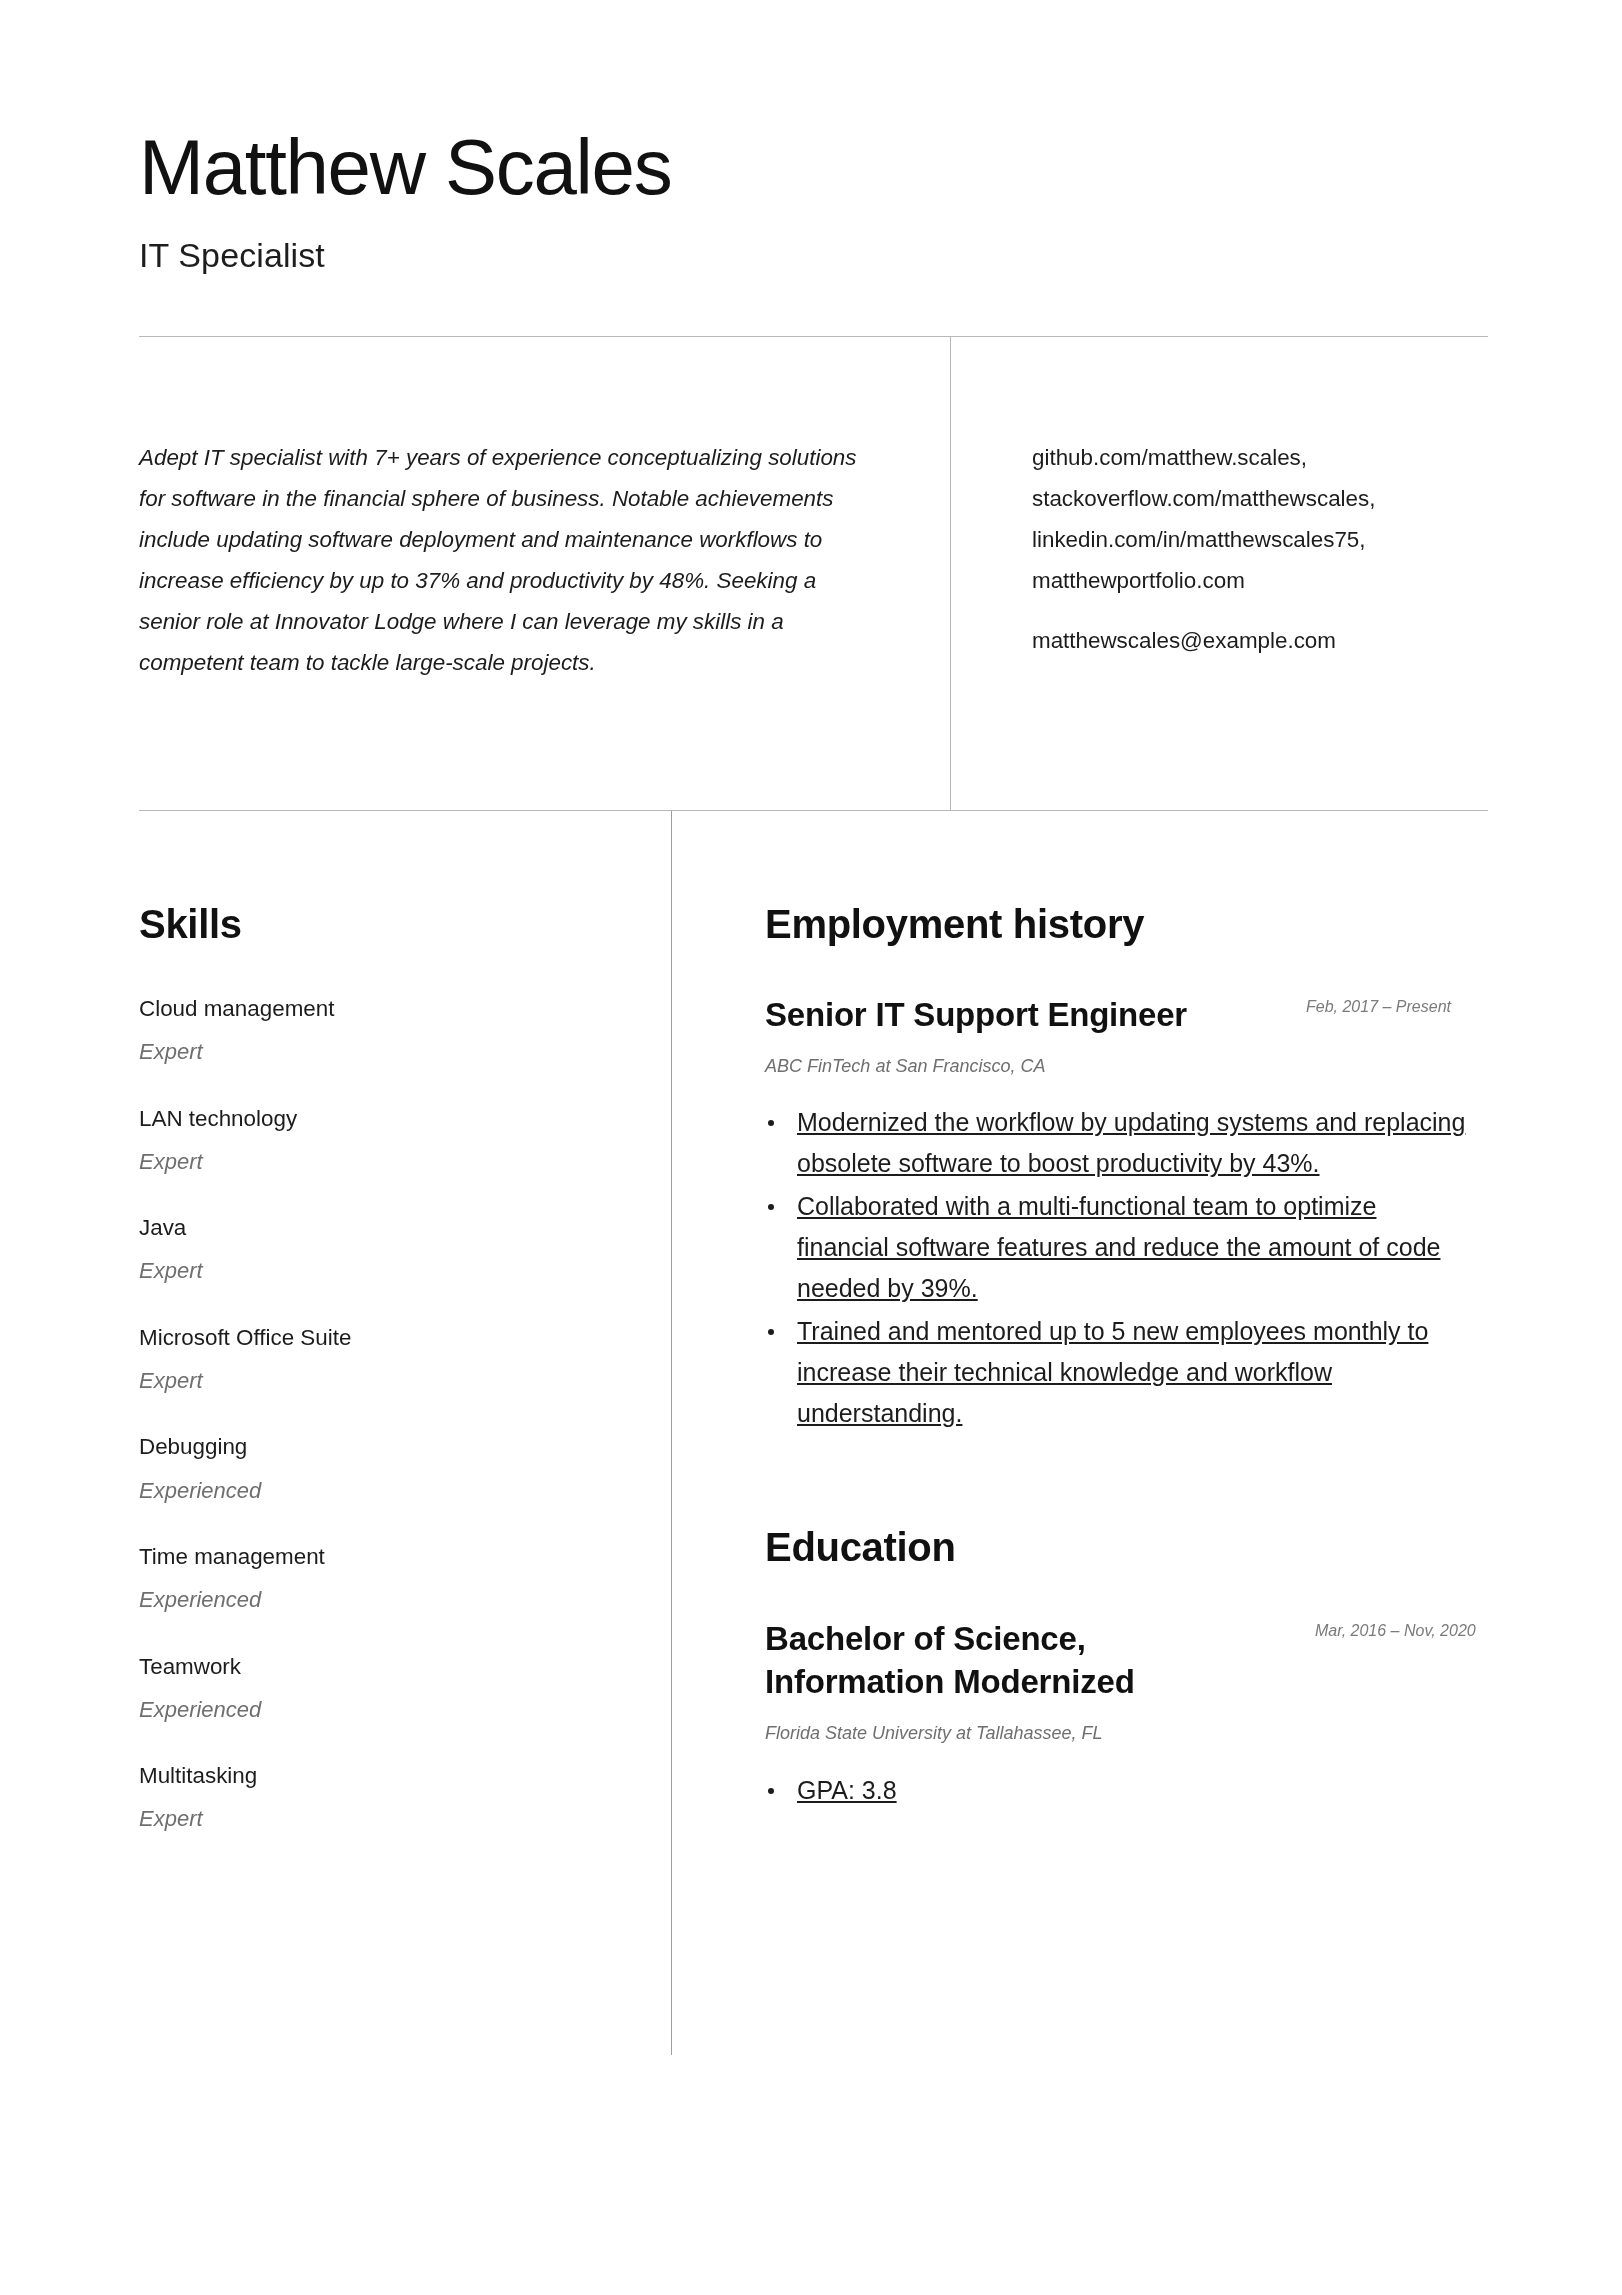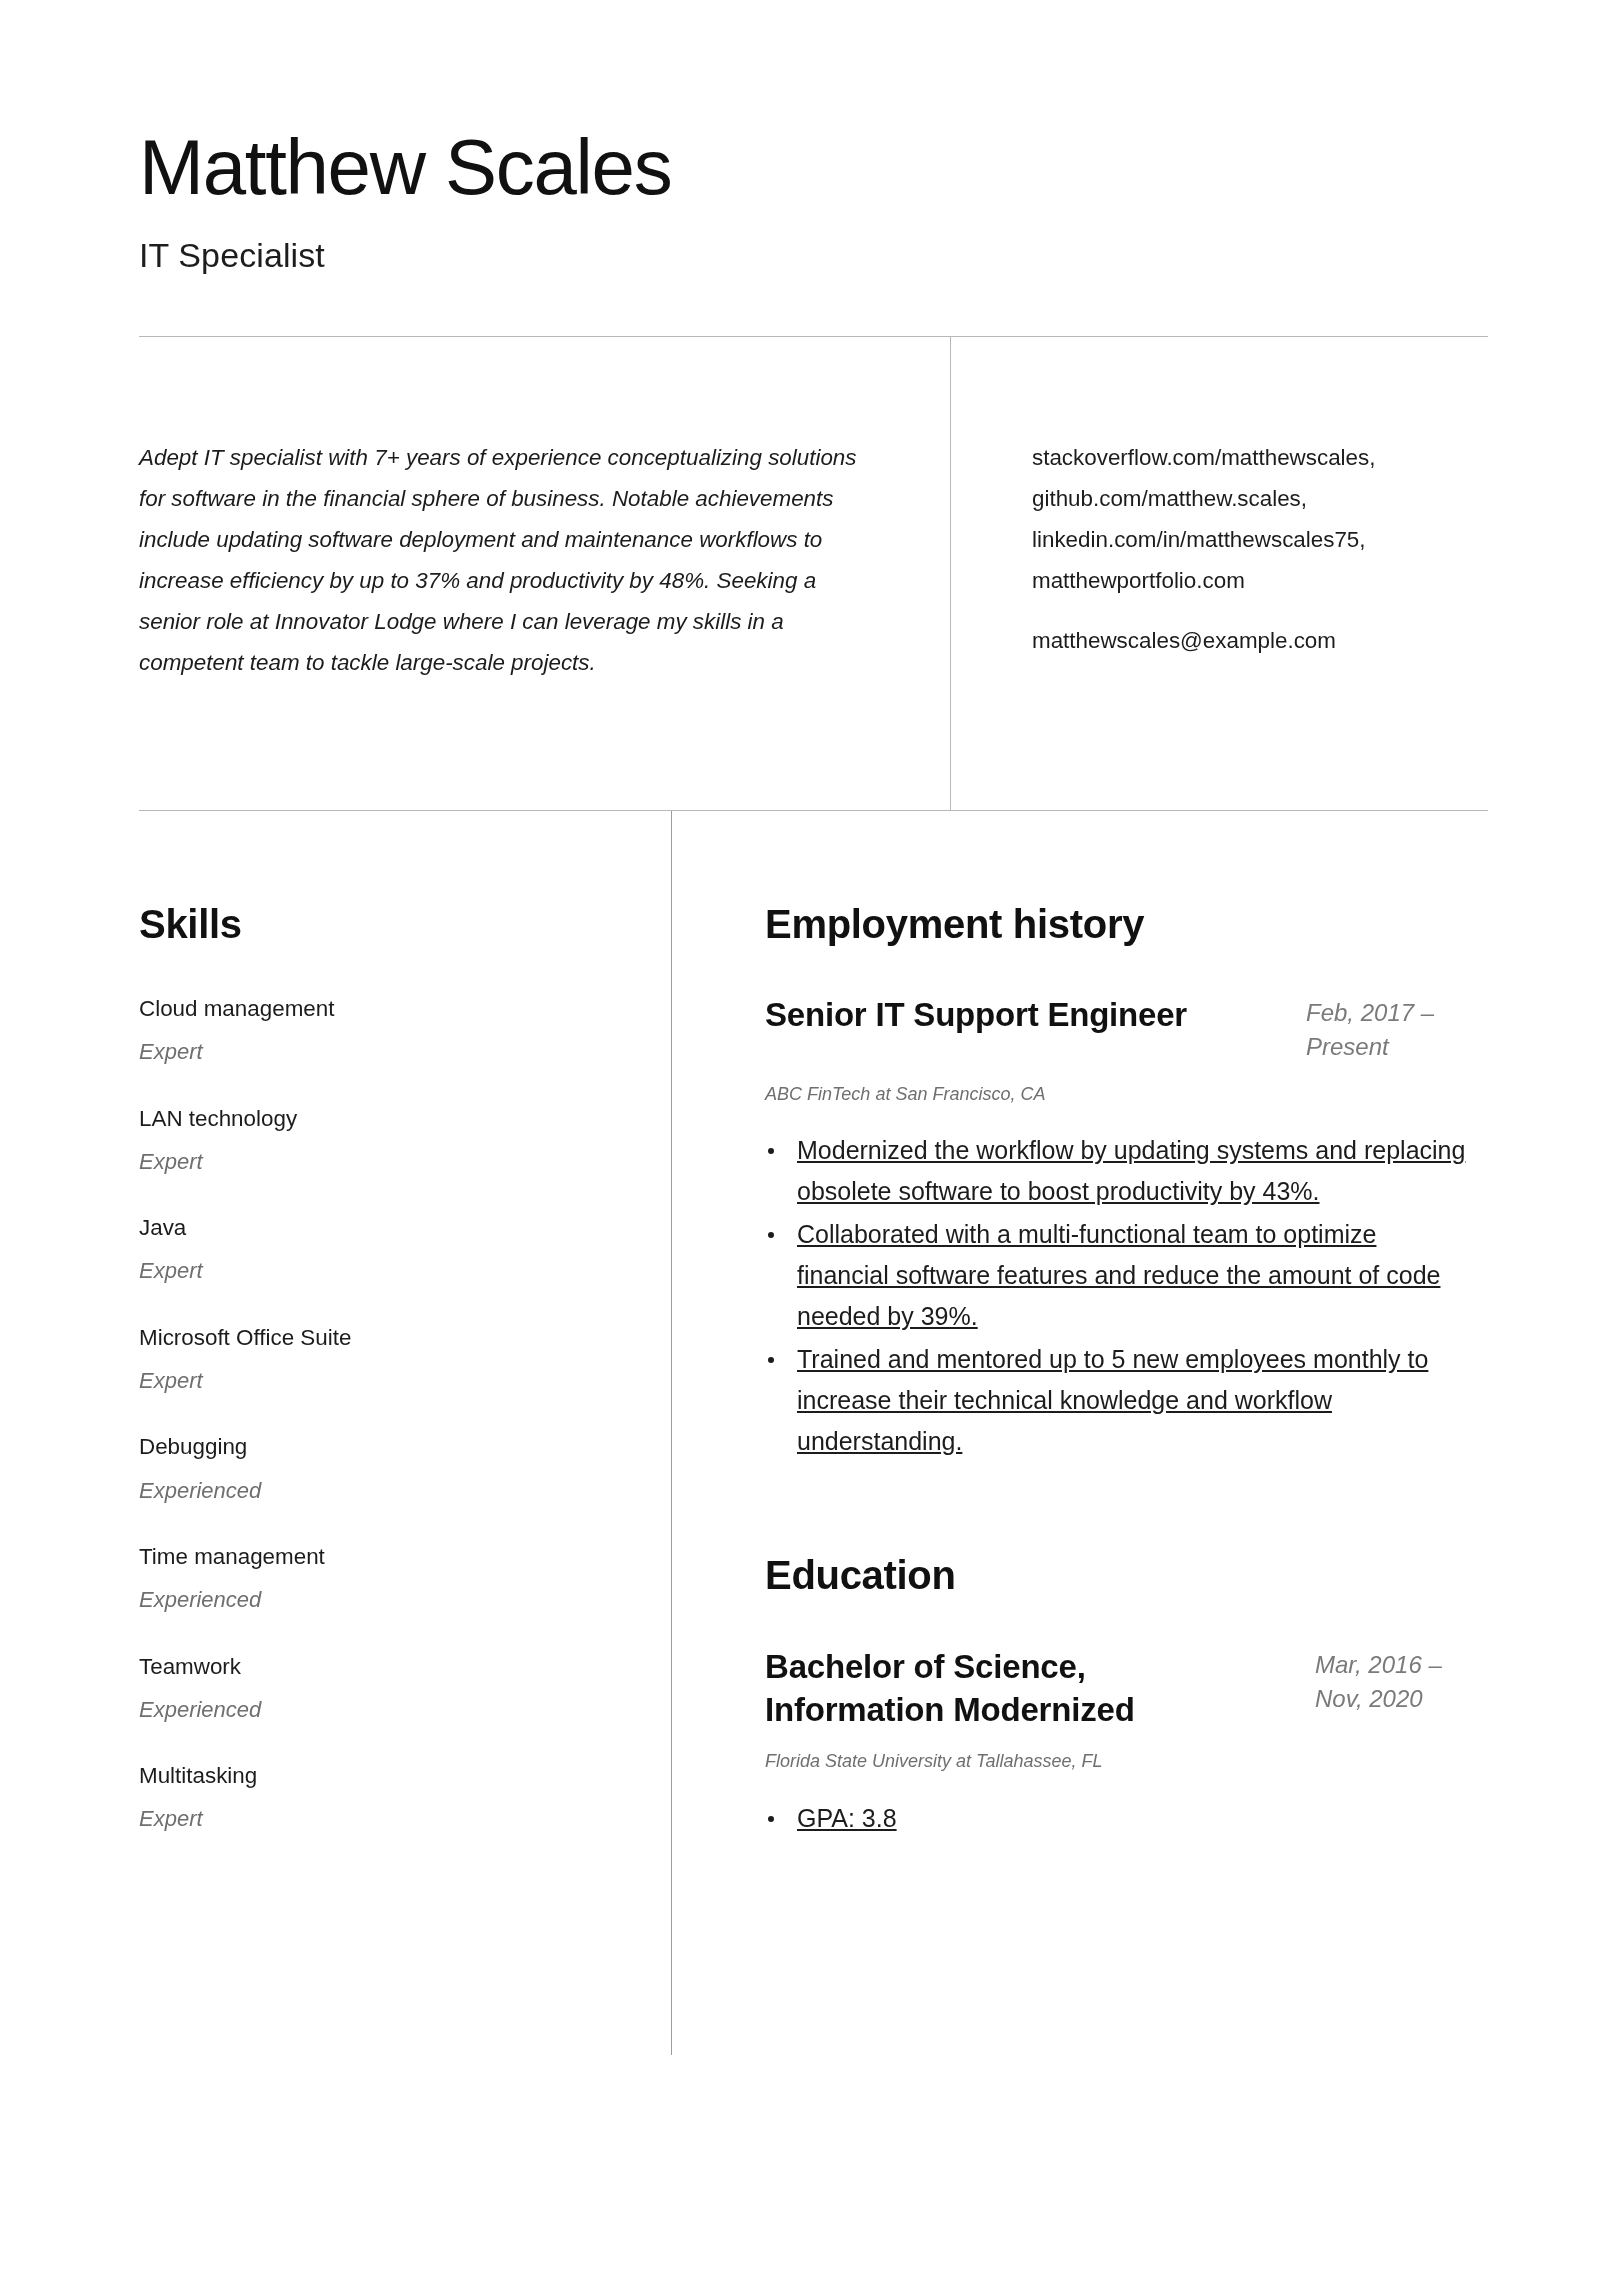--- a/index.html
+++ b/index.html
@@ -150,21 +150,21 @@
   .entry-role {
     font-size: 33px;
     font-weight: 700;
     color: #111111;
     line-height: 1.32;
     margin: 0;
     max-width: 524px;
     letter-spacing: -0.2px;
   }
   .entry-date {
-    font-size: 24px;
+    font-size: 16px;
     font-style: italic;
     color: #7a7a7a;
     line-height: 1.42;
     text-align: left;
     white-space: normal;
     width: 182px;
     flex: none;
     margin-top: 3.4px;
   }
   .entry-org {
@@ -215,22 +215,22 @@
   </div>
 
   <div class="band">
     <div class="band-left">
       <p class="summary">Adept IT specialist with 7+ years of experience conceptualizing solutions for software in the financial sphere of business. Notable achievements include updating software deployment and maintenance workflows to increase efficiency by up to 37% and productivity by 48%. Seeking a senior role at Innovator Lodge where I can leverage my skills in a competent team to tackle large-scale projects.</p>
     </div>
     <div class="band-divider"></div>
     <div class="band-right">
       <div class="contact-group">
         <div class="contact-links">
+          <span class="contact-line">github.com/matthew.scales,</span>
           <span class="contact-line">stackoverflow.com/matthewscales,</span>
-          <span class="contact-line">github.com/matthew.scales,</span>
           <span class="contact-line">linkedin.com/in/matthewscales75,</span>
           <span class="contact-line">matthewportfolio.com</span>
         </div>
         <div class="contact-email">matthewscales@example.com</div>
       </div>
     </div>
   </div>
 
   <div class="body-cols">
 

